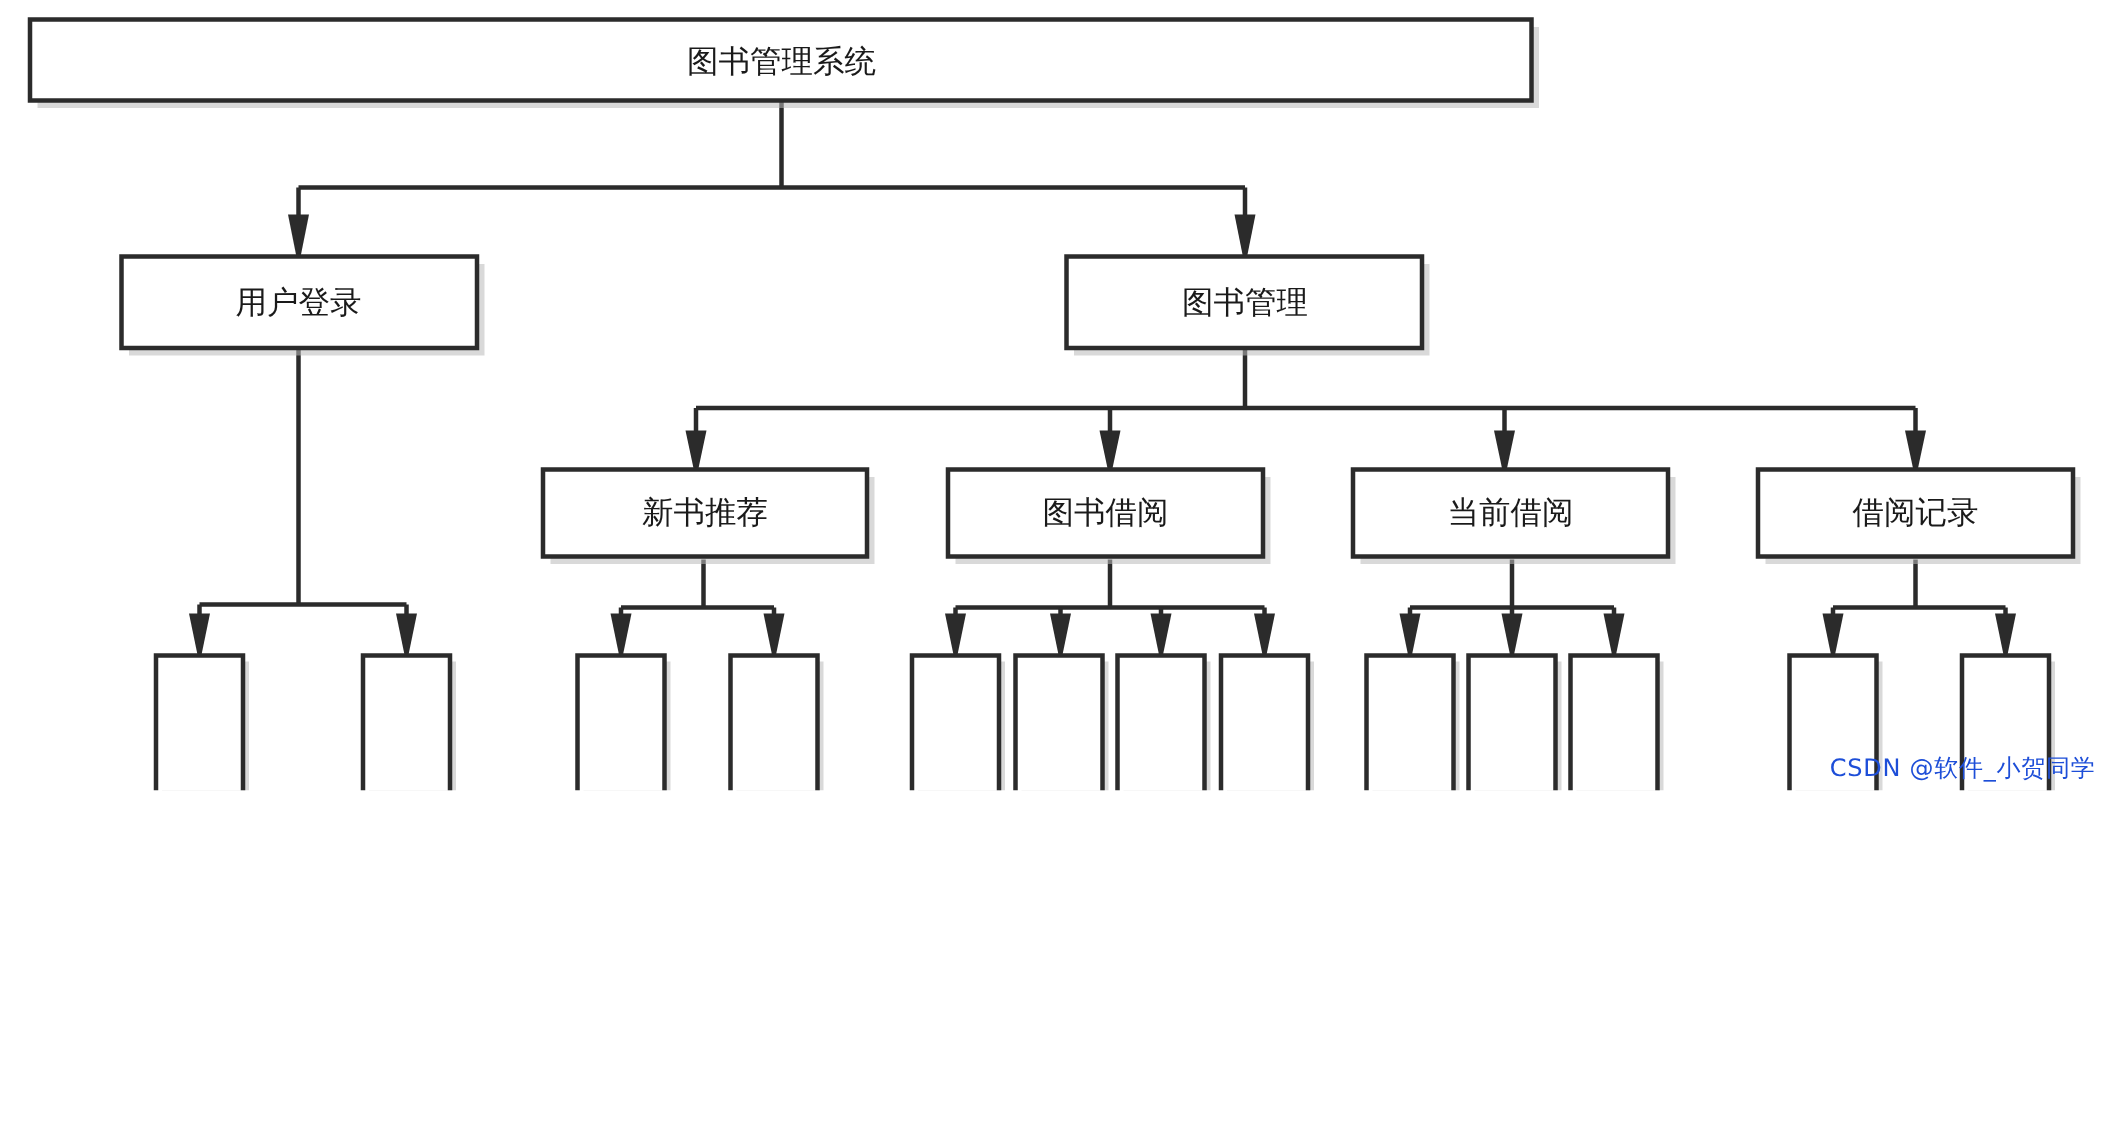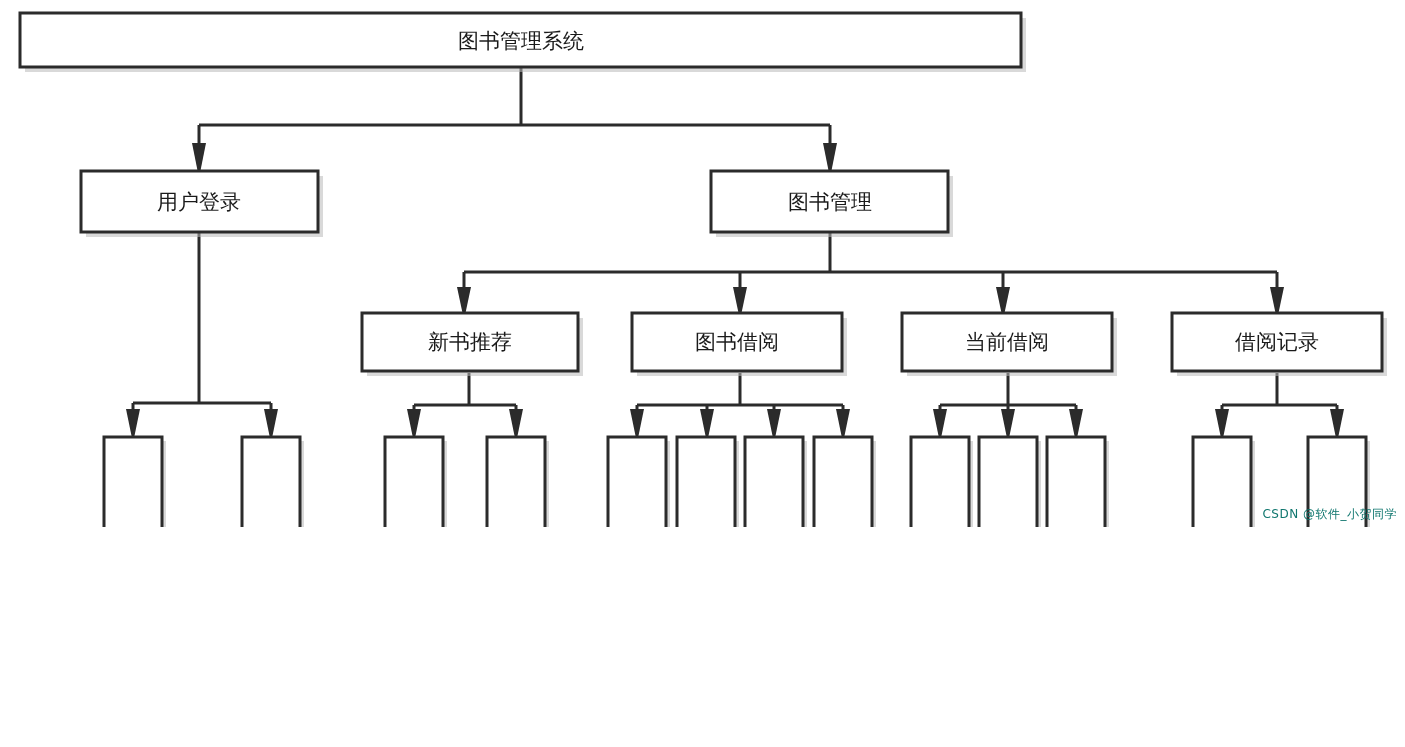--- a/index.html
+++ b/index.html
@@ -64,22 +64,22 @@
     justify-content: center;
     white-space: nowrap;
     pointer-events: none;
     user-select: none;
   }
   .watermark {
     position: absolute;
     right: 8px;
     bottom: 4px;
     font-family: "DejaVu Sans", "Liberation Sans", sans-serif;
-    font-size: 12px;
-    color: #0f766e;
+    font-size: 16px;
+    color: #1d4ed8;
     letter-spacing: 0.5px;
     white-space: nowrap;
   }
 </style>
 </head>
 <body>
 
 <div id="canvas">
 
   <svg id="diagram" viewBox="0 0 1405 747">

